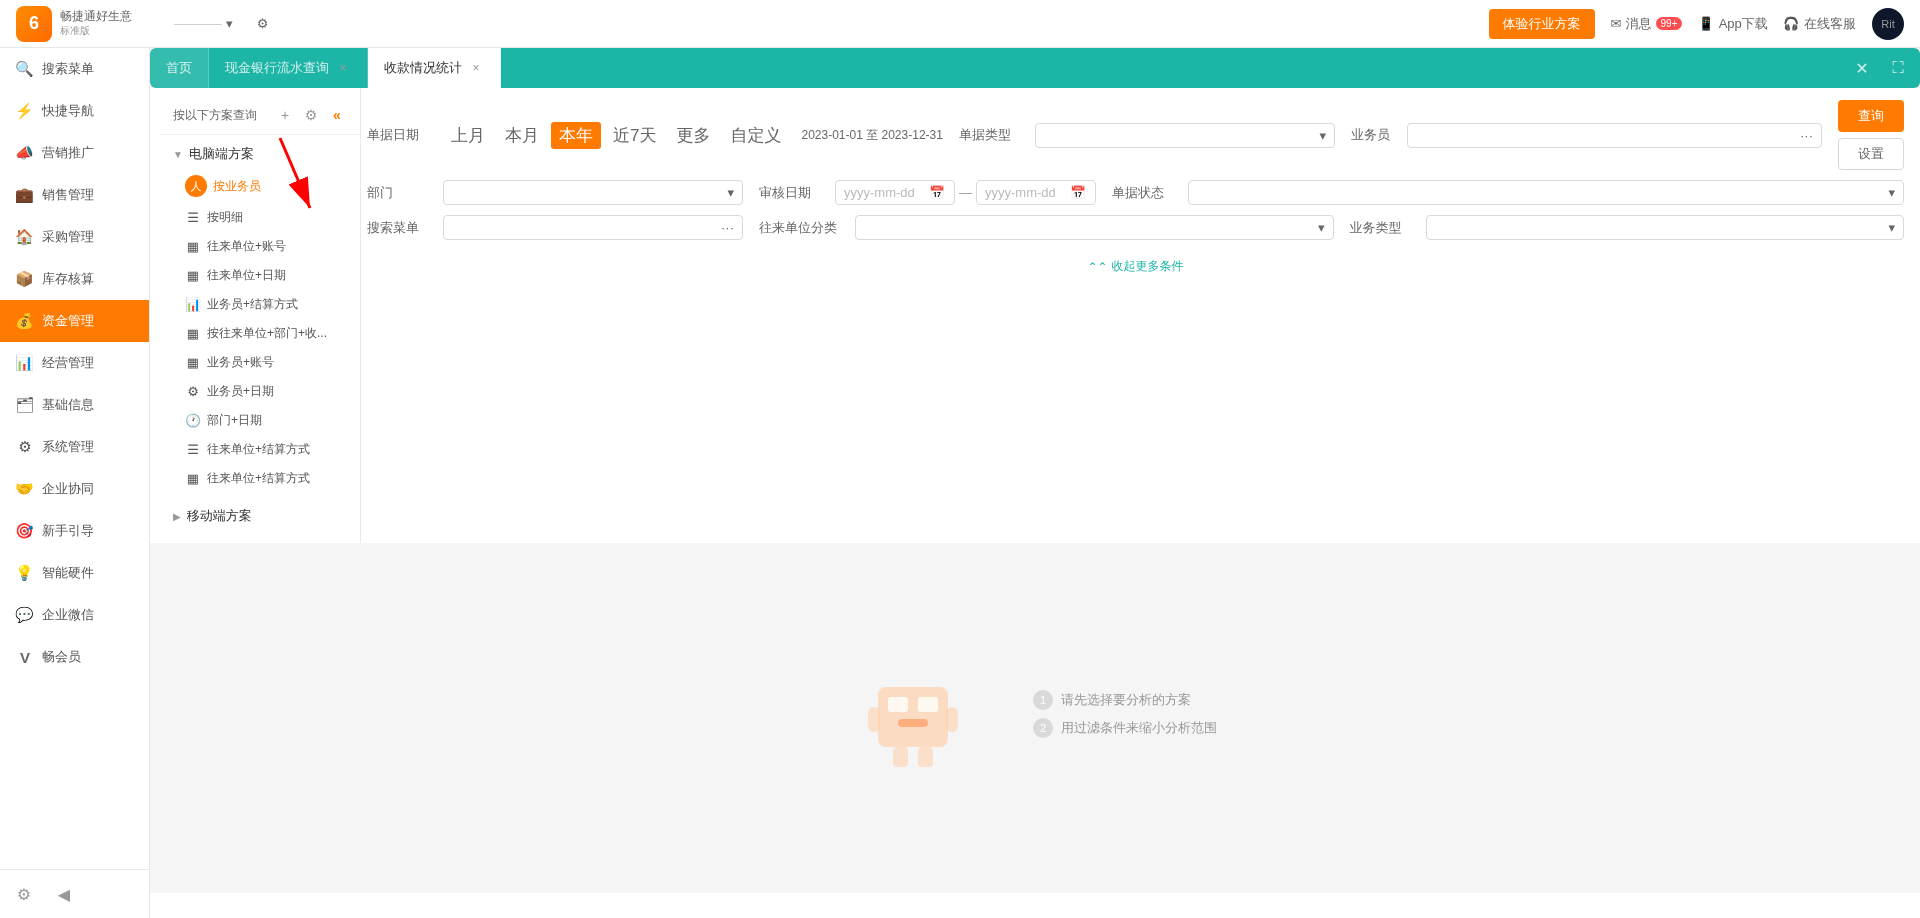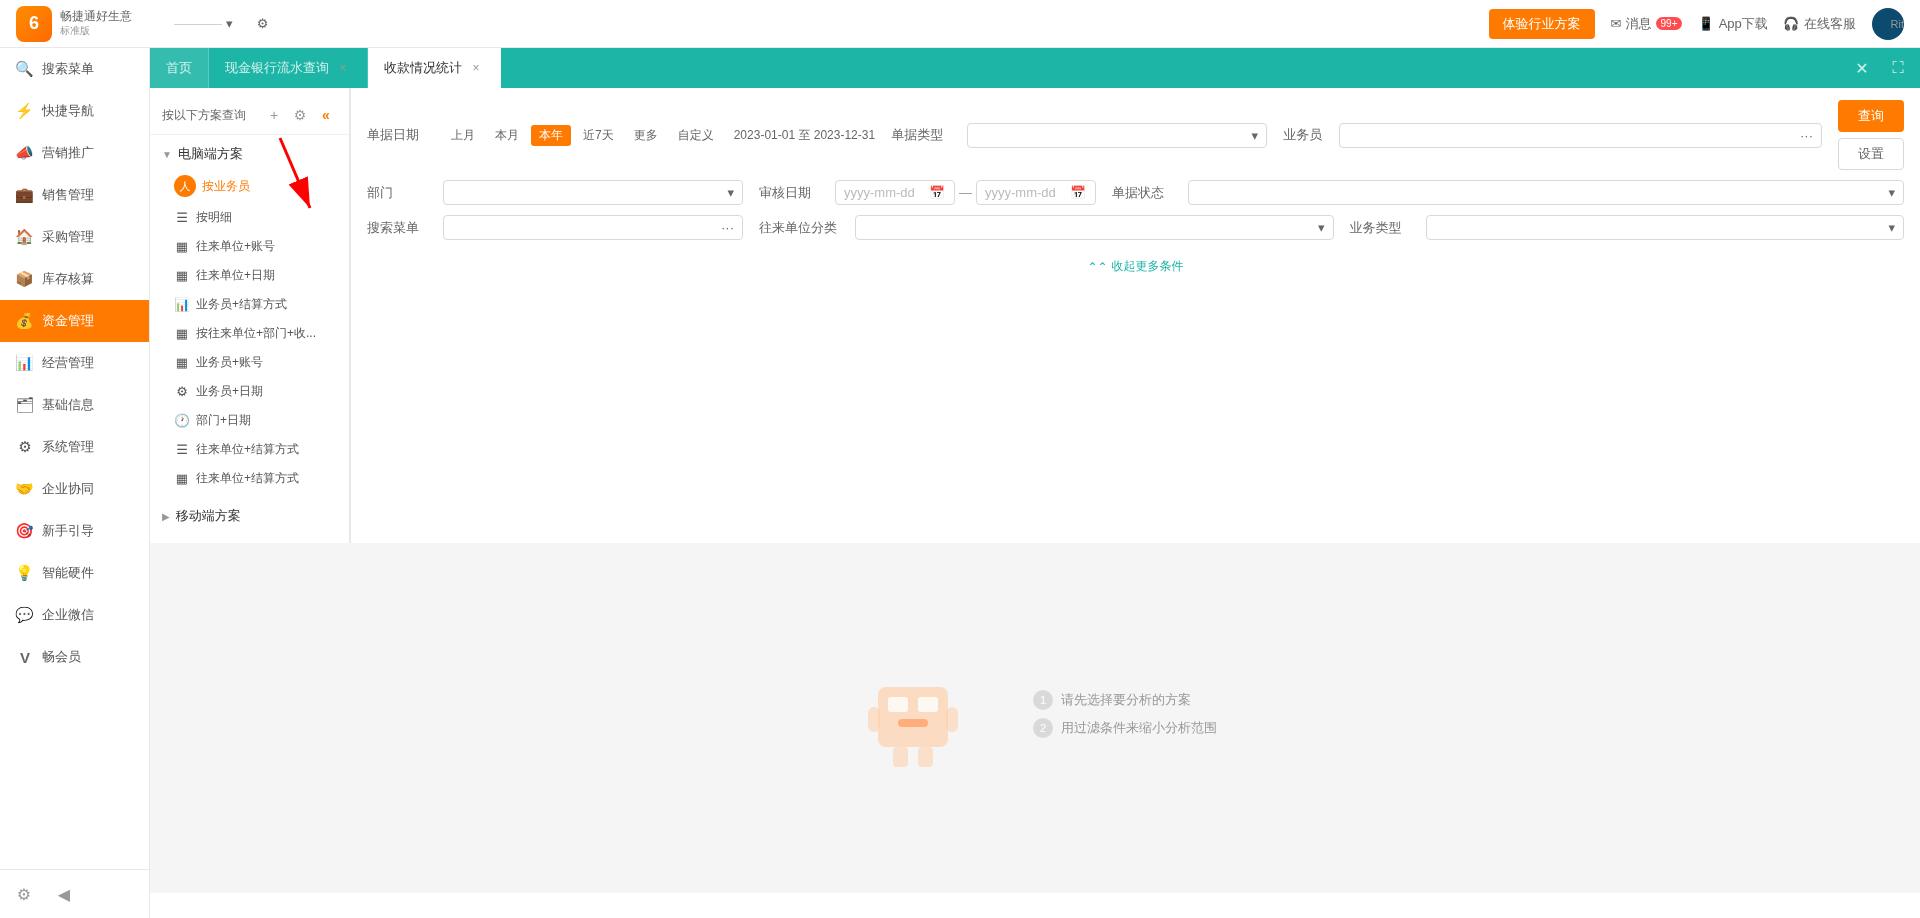--- a/index.html
+++ b/index.html
@@ -57,22 +57,22 @@
       display: flex; align-items: center; gap: 4px;
       color: #666; font-size: 13px; cursor: pointer;
     }
     .badge {
       background: #ff4d4f; color: white;
       border-radius: 10px; font-size: 10px;
       padding: 1px 5px; min-width: 18px; text-align: center;
     }
     .user-avatar {
       width: 32px; height: 32px;
-      background: #0c4a6e; border-radius: 50%;
-      display: flex; align-items: center; justify-content: flex-end;
+      background: #0f172a; border-radius: 50%;
+      display: flex; align-items: center; justify-content: center;
       font-size: 12px; color: #999;
     }
 
     
     .main-layout {
       display: flex;
       margin-top: 48px;
       height: calc(918px - 48px);
     }
 
@@ -120,20 +120,21 @@
       overflow: hidden;
     }
 
     
     .tab-bar {
       display: flex;
       align-items: center;
       background: #1db5a6;
       height: 40px;
       padding: 0;
+      border-radius: 6px;
     }
     .tab-item {
       height: 40px;
       display: flex; align-items: center;
       padding: 0 16px; cursor: pointer;
       color: rgba(255,255,255,0.8); font-size: 13px;
       border-right: 1px solid rgba(255,255,255,0.2);
       gap: 6px;
       white-space: nowrap;
     }
@@ -185,21 +186,21 @@
     }
     .filter-row:last-child { margin-bottom: 0; }
     .filter-label {
       color: #666; font-size: 13px; white-space: nowrap; min-width: 60px;
     }
     .filter-date-tabs {
       display: flex; gap: 4px; align-items: center;
     }
     .date-tab {
       padding: 2px 8px; cursor: pointer; border-radius: 3px;
-      font-size: 12px; color: #666;
+      font-size: 17px; color: #666;
     }
     .date-tab.active {
       background: #ff7a00; color: white; border-radius: 3px;
     }
     .date-range {
       color: #666; font-size: 12px; margin-left: 8px;
     }
     .filter-select {
       display: flex; align-items: center; gap: 4px;
       border: 1px solid #d9d9d9; border-radius: 4px;
@@ -451,21 +452,21 @@
         <div class="tab-bar-action-icon">⛶</div>
       </div>
     </div>
 
     <div class="main-content">
       <div class="content-inner">
 
 
         <div style="display:flex;">
 
-          <div class="left-panel" style="position:relative;left:0;top:0;height:auto;box-shadow:none;border-top:none;border-left:none;border-bottom:none;border-radius:0;">
+          <div class="left-panel" style="position:relative;left:11px;top:0;height:auto;box-shadow:none;border-top:none;border-left:none;border-bottom:none;border-radius:0;">
             <div class="panel-header">
               <span style="font-size:12px;color:#666;">按以下方案查询</span>
               <div class="panel-header-icons">
                 <div class="panel-icon-btn">+</div>
                 <div class="panel-icon-btn">⚙</div>
                 <div class="panel-icon-btn" style="color:#ff7a00;font-weight:bold;">«</div>
               </div>
             </div>
 
             <div class="scheme-group">

